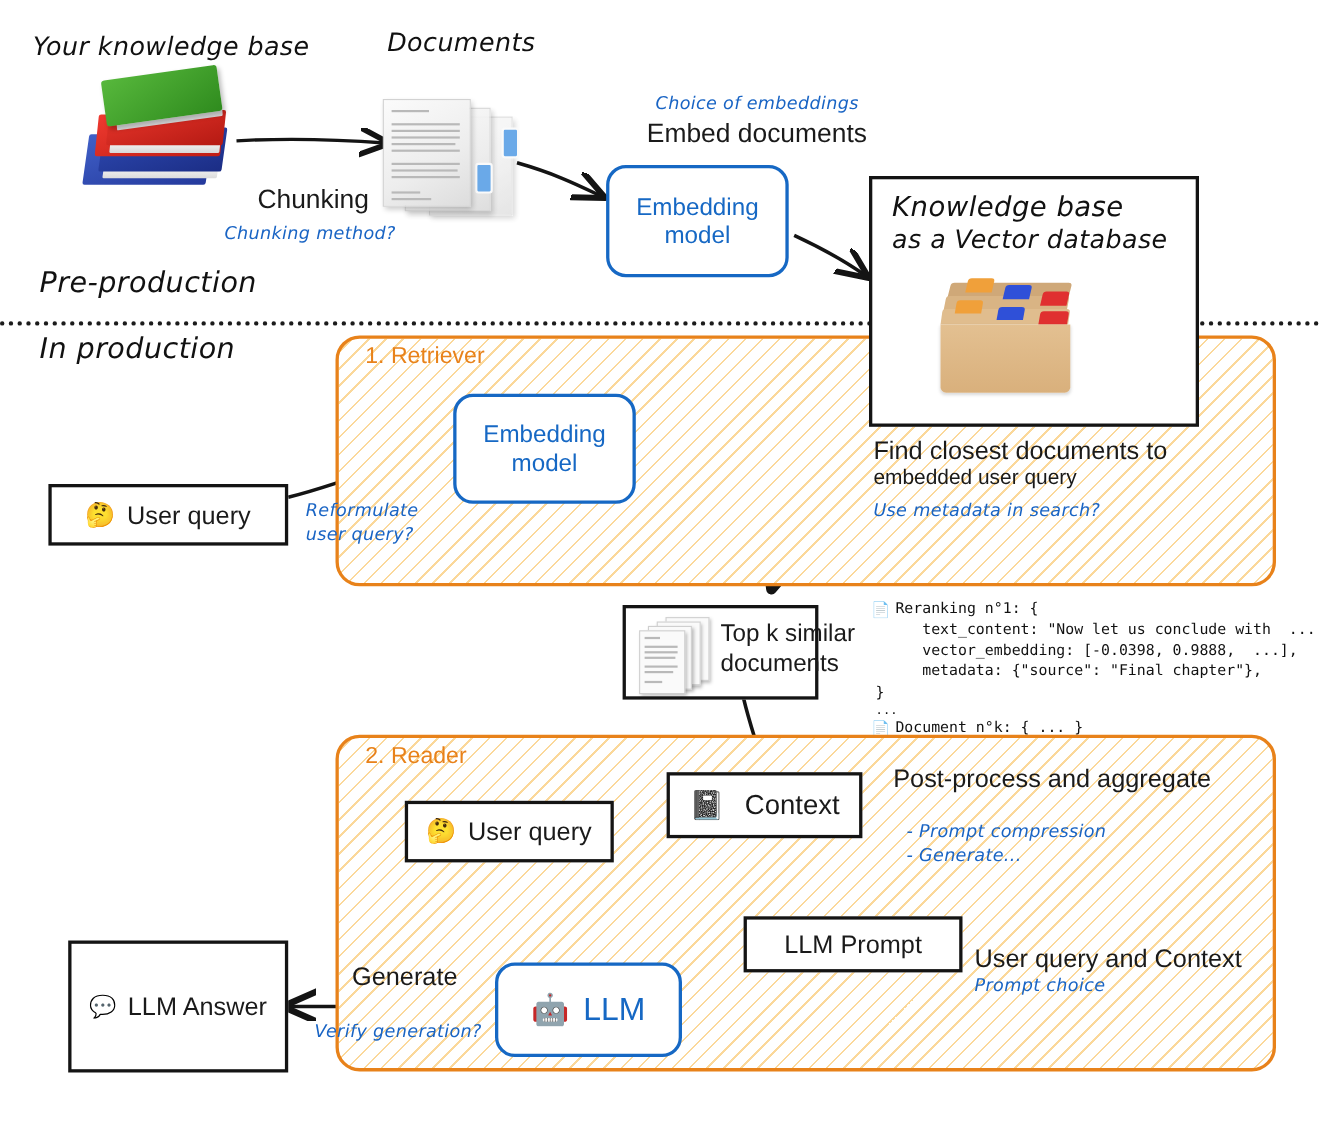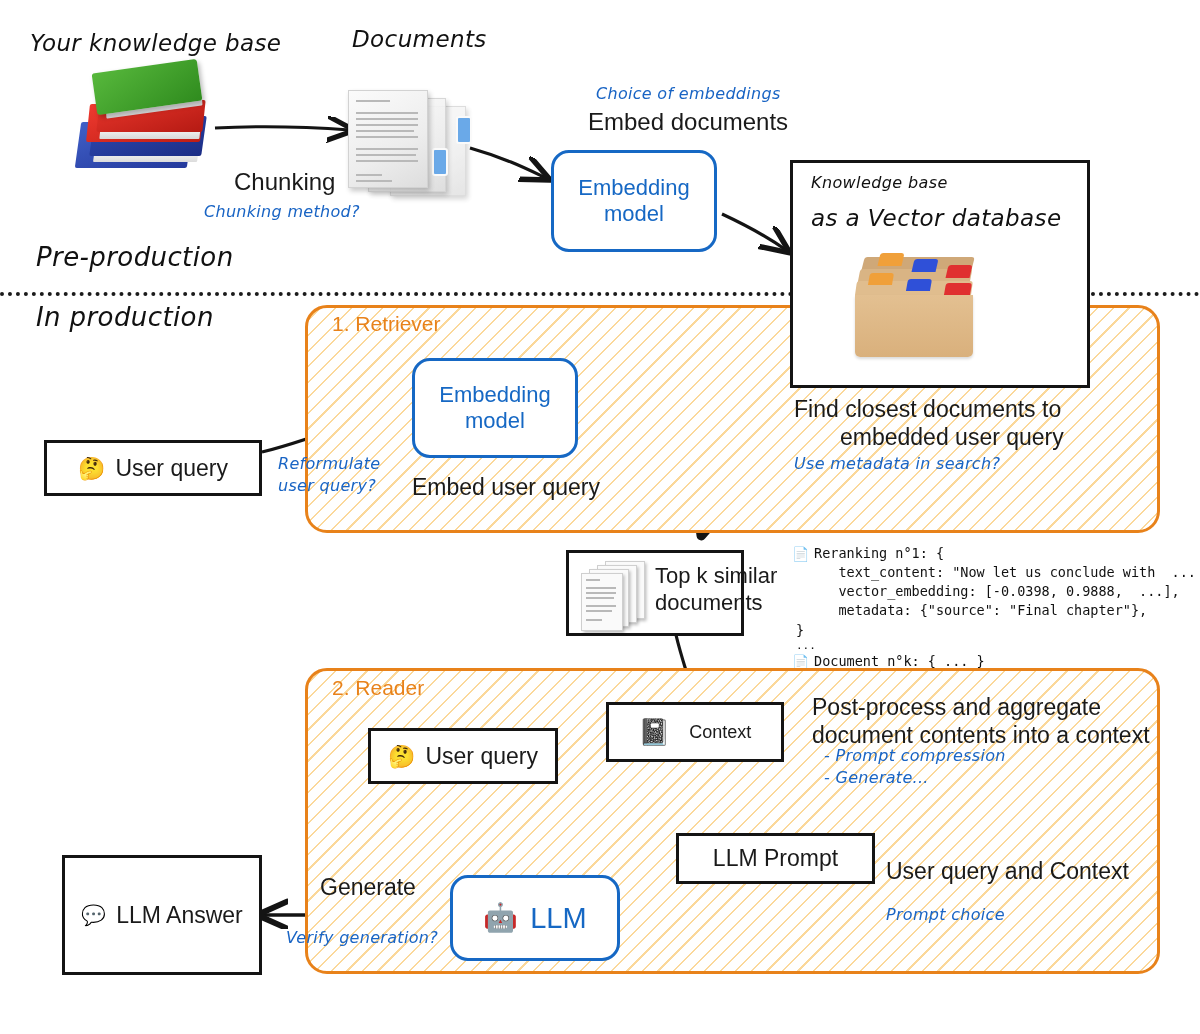--- a/index.html
+++ b/index.html
@@ -218,21 +218,21 @@
   <div class="abs sans" style="left:588px; top:108px; font-size:24px;">Embed documents</div>
 
   <div class="abs box-blue" style="left:551px; top:150px; width:166px; height:102px; font-size:22px;">
     <div>
       <div>Embedding</div>
       <div>model</div>
     </div>
   </div>
 
   <div class="abs box-black" style="left:790px; top:160px; width:300px; height:228px; z-index:5;">
-    <div class="hand hand-black" style="position:absolute; left:18px; top:10px; font-size:16px; white-space:nowrap;">Knowledge base</div>
+    <div class="hand hand-black" style="position:absolute; left:18px; top:10px; font-size:25px; white-space:nowrap;">Knowledge base</div>
     <div class="hand hand-black" style="position:absolute; left:18px; top:42px; font-size:23px; white-space:nowrap;text-align:center;">as a Vector database</div>
 
     <div class="cardbox" style="left:62px; top:94px; width:124px; height:106px;">
 
       <div style="position:absolute; left:8px;  top:0px;  width:110px; height:14px; background:#cfa878; border-radius:3px 3px 0 0; transform:skewX(-14deg);"></div>
       <div style="position:absolute; left:4px;  top:12px; width:112px; height:14px; background:#d9b484; border-radius:3px 3px 0 0; transform:skewX(-11deg);"></div>
       <div style="position:absolute; left:1px;  top:24px; width:116px; height:14px; background:#e0bd8e; border-radius:3px 3px 0 0; transform:skewX(-8deg);"></div>
 
       <div style="position:absolute; left:24px; top:-4px; width:24px; height:13px; background:#f0a03a; border-radius:3px 3px 0 0; transform:skewX(-13deg);"></div>
       <div style="position:absolute; left:58px; top:2px;  width:24px; height:13px; background:#2f50d8; border-radius:3px 3px 0 0; transform:skewX(-13deg);"></div>
@@ -264,24 +264,23 @@
   <div class="abs hand-blue" style="left:278px; top:454px;">Reformulate</div>
   <div class="abs hand-blue" style="left:278px; top:476px;">user query?</div>
 
   <div class="abs box-blue" style="left:412px; top:358px; width:166px; height:100px; font-size:22px;">
     <div>
       <div>Embedding</div>
       <div>model</div>
     </div>
   </div>
 
-  <div class="abs sans" style="left:412px; top:474px; font-size:23px;">Embed user query</div>
 
   <div class="abs sans" style="left:794px; top:396px; font-size:23px;">Find closest documents to</div>
-  <div class="abs sans" style="left:794px; top:424px; font-size:23px;margin-left:46px;">embedded user query</div>
+  <div class="abs sans" style="left:794px; top:424px; font-size:19px;">embedded user query</div>
 
   <div class="abs hand-blue" style="left:794px; top:454px;">Use metadata in search?</div>
 
   <div class="abs box-black" style="left:566px; top:550px; width:178px; height:86px;text-decoration:underline;">
 
     <div class="abs" style="left:10px; top:8px; width:80px; height:70px;">
       <div class="tksheet" style="left:26px; top:0px;  width:40px; height:58px;"></div>
       <div class="tksheet" style="left:18px; top:4px;  width:40px; height:58px;"></div>
       <div class="tksheet" style="left:10px; top:8px;  width:40px; height:58px;"></div>
       <div class="tksheet" style="left:2px;  top:12px; width:42px; height:58px;"></div>
@@ -319,36 +318,35 @@
   </div>
   <div class="zone-label" style="left:332px; top:676px;">2. Reader</div>
 
   <div class="abs box-black box-flexrow" style="left:368px; top:728px; width:190px; height:56px;">
     <span class="emoji" style="font-size:22px;">🤔</span>
     <span class="sans" style="font-size:23px;">User query</span>
   </div>
 
   <div class="abs box-black box-flexrow" style="left:606px; top:702px; width:178px; height:60px; gap:18px;">
     <span class="emoji" style="font-size:26px;">📓</span>
-    <span class="sans" style="font-size:18px;">Context</span>
+    <span class="sans" style="font-size:25px;">Context</span>
   </div>
 
   <div class="abs sans" style="left:812px; top:694px; font-size:23px;">Post-process and aggregate</div>
-  <div class="abs sans" style="left:812px; top:722px; font-size:23px;">document contents into a context</div>
 
   <div class="abs hand-blue" style="left:824px; top:746px;">- Prompt compression</div>
   <div class="abs hand-blue" style="left:824px; top:768px;">- Generate...</div>
 
   <div class="abs box-black box-flexrow" style="left:676px; top:833px; width:199px; height:51px;">
     <span class="sans" style="font-size:23px;">LLM Prompt</span>
   </div>
 
   <div class="abs sans" style="left:886px; top:858px; font-size:23px;">User query and Context</div>
 
-  <div class="abs hand-blue" style="left:886px; top:886px;margin-top:19px;">Prompt choice</div>
+  <div class="abs hand-blue" style="left:886px; top:886px;">Prompt choice</div>
 
   <div class="abs box-blue box-flexrow" style="left:450px; top:875px; width:170px; height:86px; gap:12px;">
     <span class="emoji" style="font-size:28px; color:initial;">🤖</span>
     <span style="font-size:29px;">LLM</span>
   </div>
 
   <div class="abs sans" style="left:320px; top:874px; font-size:23px;">Generate</div>
 
   <div class="abs hand-blue" style="left:286px; top:928px;">Verify generation?</div>
 

